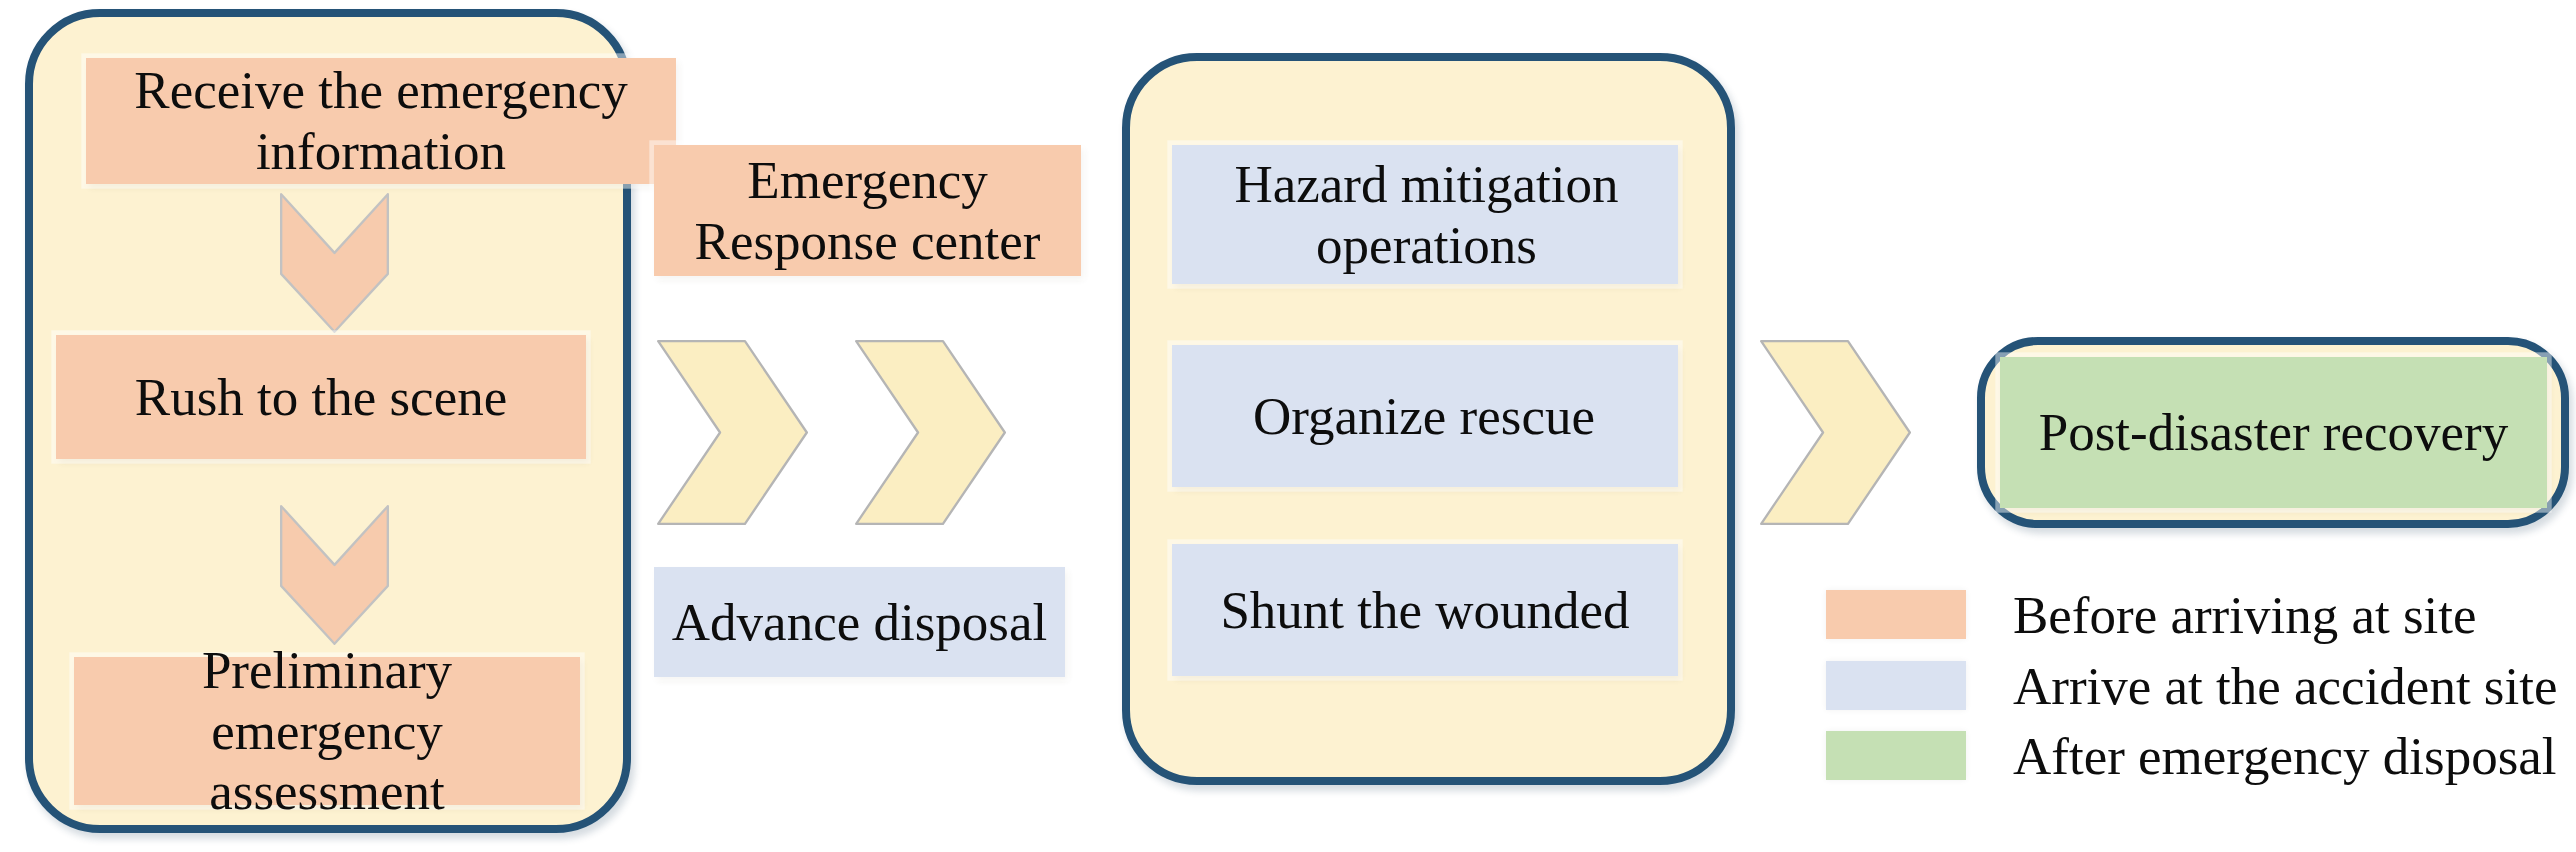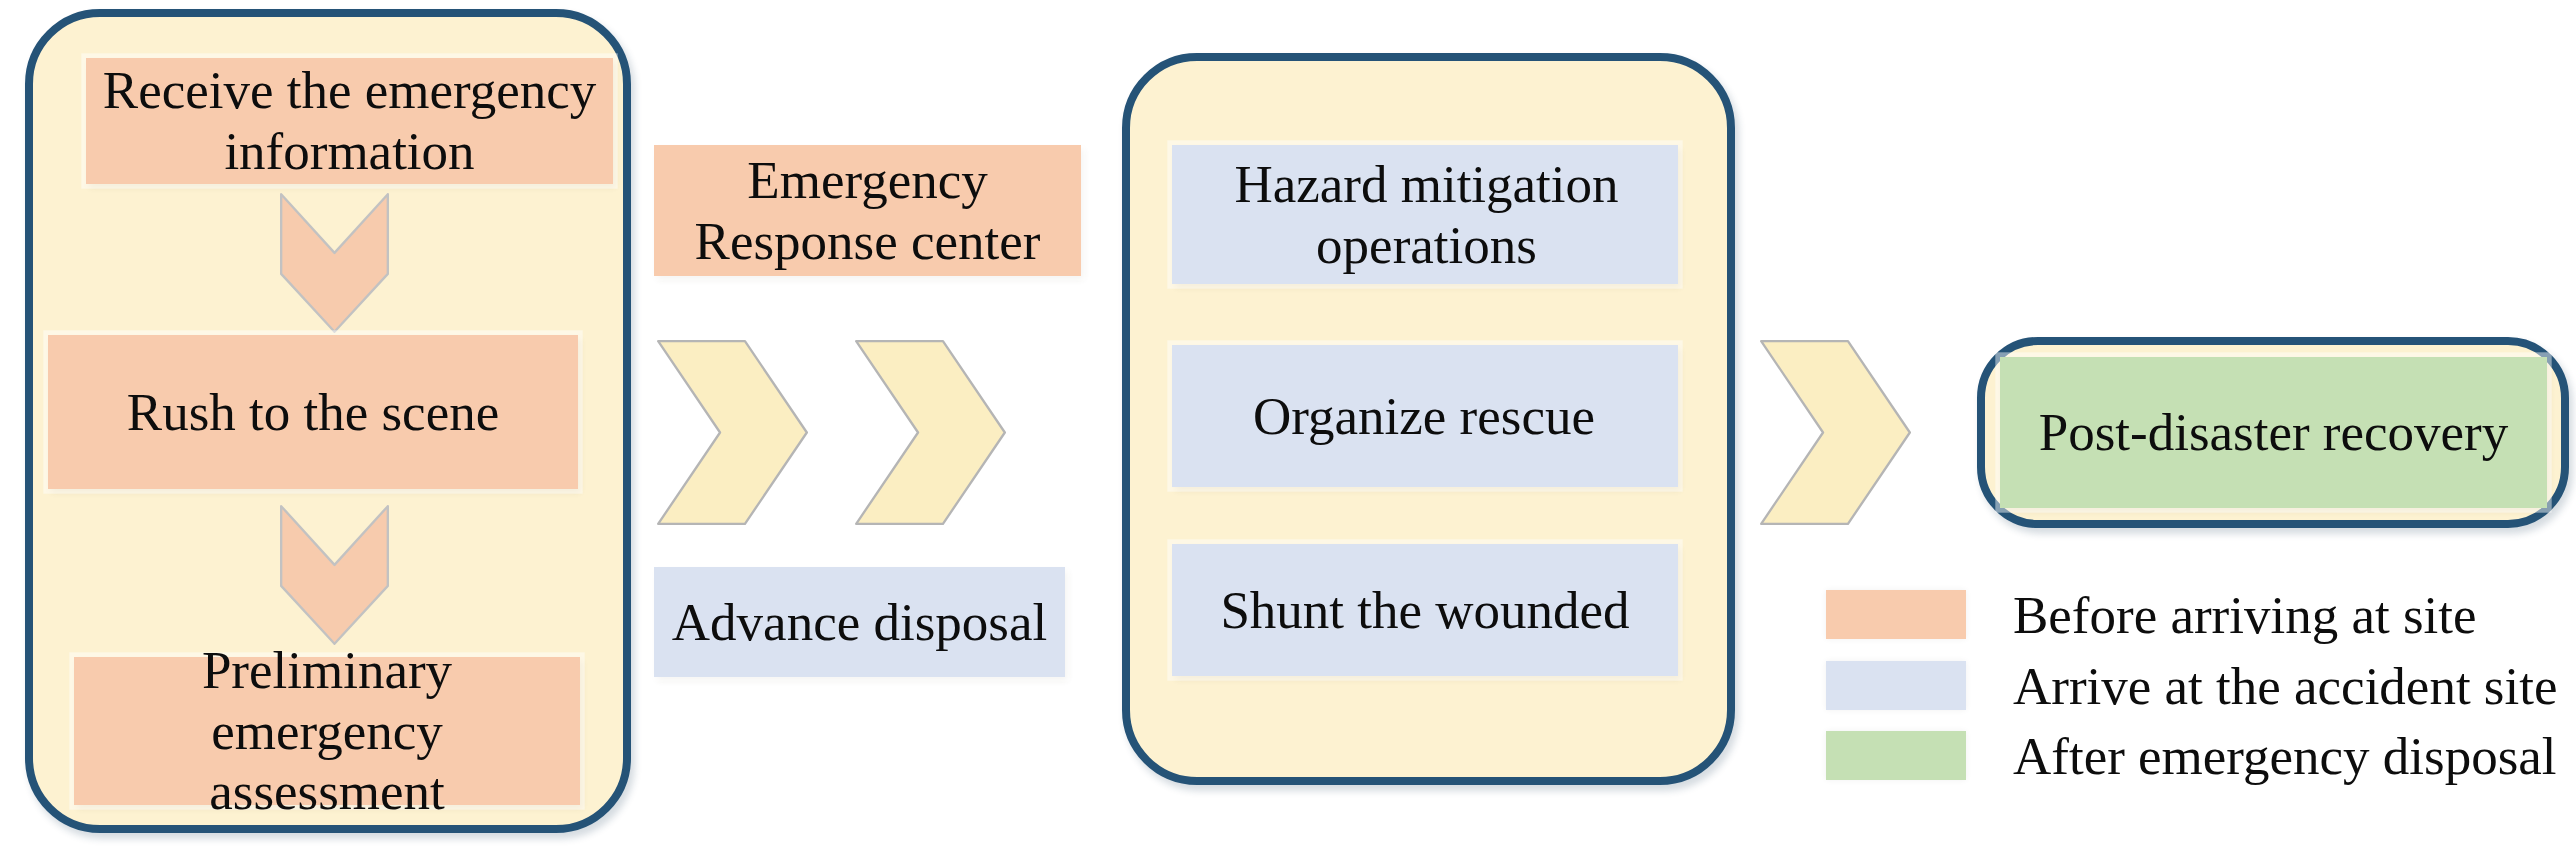--- a/index.html
+++ b/index.html
@@ -31,31 +31,31 @@
   }
   .legend-label{font-size:53px;white-space:nowrap;}
 </style>
 </head>
 <body>
 
 <div id="stage">
 
   <div class="panel" style="left:25px;top:9.3px;width:606px;height:824px;"></div>
 
-  <div class="nodebox orange" style="left:86px;top:58px;width:527px;height:126px;">
+  <div class="nodebox orange" style="left:86px;top:58px;width:590px;height:126px;">
     <span>Receive the emergency information</span>
   </div>
 
   <div class="arrow" style="left:280px;top:193px;width:109px;height:140px;">
     <svg viewBox="0 0 140 180" preserveAspectRatio="none">
       <polygon points="1.5,1.5 70,77 138.5,1.5 138.5,104 70,178.5 1.5,104" fill="#F7CBAD" stroke="#C2C2C2" stroke-width="3" stroke-linejoin="round"></polygon>
     </svg>
   </div>
 
-  <div class="nodebox orange" style="left:48px;top:335px;width:530px;height:154px;text-align:right;">
+  <div class="nodebox orange" style="left:56px;top:335px;width:530px;height:124px;text-align:right;">
     <span>Rush to the scene</span>
   </div>
 
   <div class="arrow" style="left:280px;top:505px;width:109px;height:140px;">
     <svg viewBox="0 0 140 180" preserveAspectRatio="none">
       <polygon points="1.5,1.5 70,77 138.5,1.5 138.5,104 70,178.5 1.5,104" fill="#F7CBAD" stroke="#C2C2C2" stroke-width="3" stroke-linejoin="round"></polygon>
     </svg>
   </div>
 
   <div class="nodebox orange" style="left:74px;top:657px;width:506px;height:148px;">

